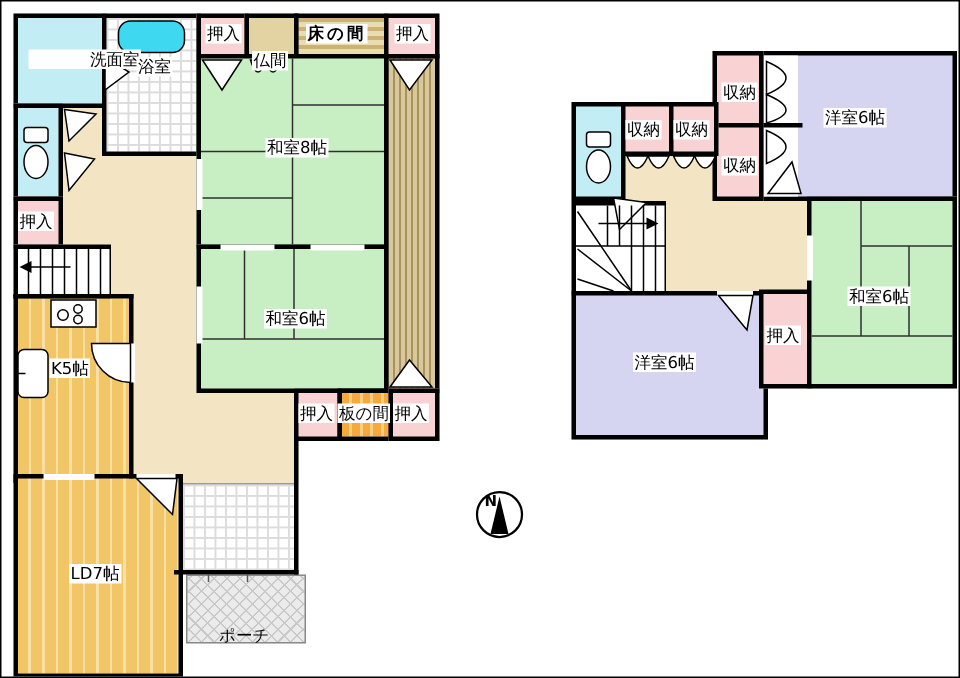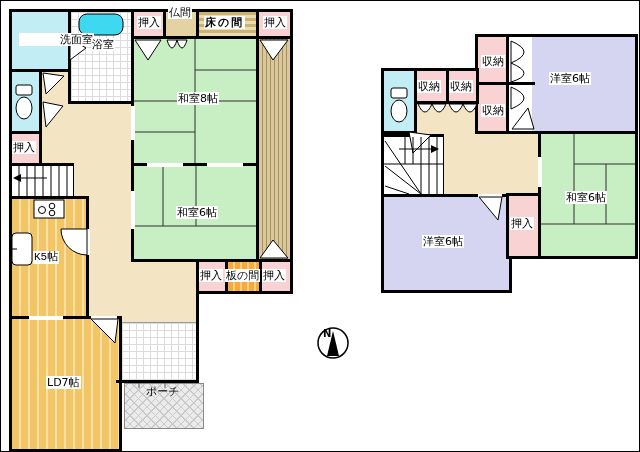--- a/index.html
+++ b/index.html
@@ -238,31 +238,31 @@
       <circle cx="332" cy="342" r="15" fill="#fff" stroke-width="1.5"></circle>
       <polygon points="332,330 326,355 338,355" fill="#000" stroke="none"></polygon>
       <text x="322" y="336" font-size="10" font-weight="bold" fill="#000" stroke="none" font-family="DejaVu Sans, sans-serif">N</text>
     </g>
   </svg>
 
   <div class="lbl" style="left:18px;top:32px;padding-left:41px;">洗面室</div>
   <div class="lbl" style="left:90px;top:37px;">浴室</div>
   <div class="lbl" style="left:11px;top:140px;">押入</div>
   <div class="lbl" style="left:136px;top:15px;">押入</div>
-  <div class="lbl" style="left:167px;top:5px;">仏間</div>
+  <div class="lbl" style="left:167px;top:33px;">仏間</div>
   <div class="lbl sp" style="left:203px;top:15px;">床の間</div>
   <div class="lbl" style="left:262px;top:15px;">押入</div>
   <div class="lbl" style="left:176px;top:91px;">和室8帖</div>
   <div class="lbl" style="left:175px;top:205px;">和室6帖</div>
   <div class="lbl" style="left:198px;top:268px;">押入</div>
   <div class="lbl" style="left:224px;top:268px;">板の間</div>
   <div class="lbl" style="left:261px;top:268px;">押入</div>
-  <div class="lbl" style="left:32px;top:250px;font-family:Liberation Mono, monospace;">K5帖</div>
+  <div class="lbl" style="left:32px;top:238px;">K5帖</div>
   <div class="lbl" style="left:45px;top:375px;text-align:center;">LD7帖</div>
-  <div class="lbl" style="left:144px;top:384px;background:transparent;">ポーチ</div>
+  <div class="lbl" style="left:144px;top:416px;background:transparent;">ポーチ</div>
 
   <div class="lbl" style="left:416px;top:79px;">収納</div>
   <div class="lbl" style="left:448px;top:79px;">収納</div>
   <div class="lbl" style="left:480px;top:54px;">収納</div>
   <div class="lbl" style="left:480px;top:103px;">収納</div>
   <div class="lbl" style="left:548px;top:71px;">洋室6帖</div>
   <div class="lbl" style="left:564px;top:190px;">和室6帖</div>
   <div class="lbl" style="left:509px;top:216px;">押入</div>
   <div class="lbl" style="left:421px;top:234px;">洋室6帖</div>
 

